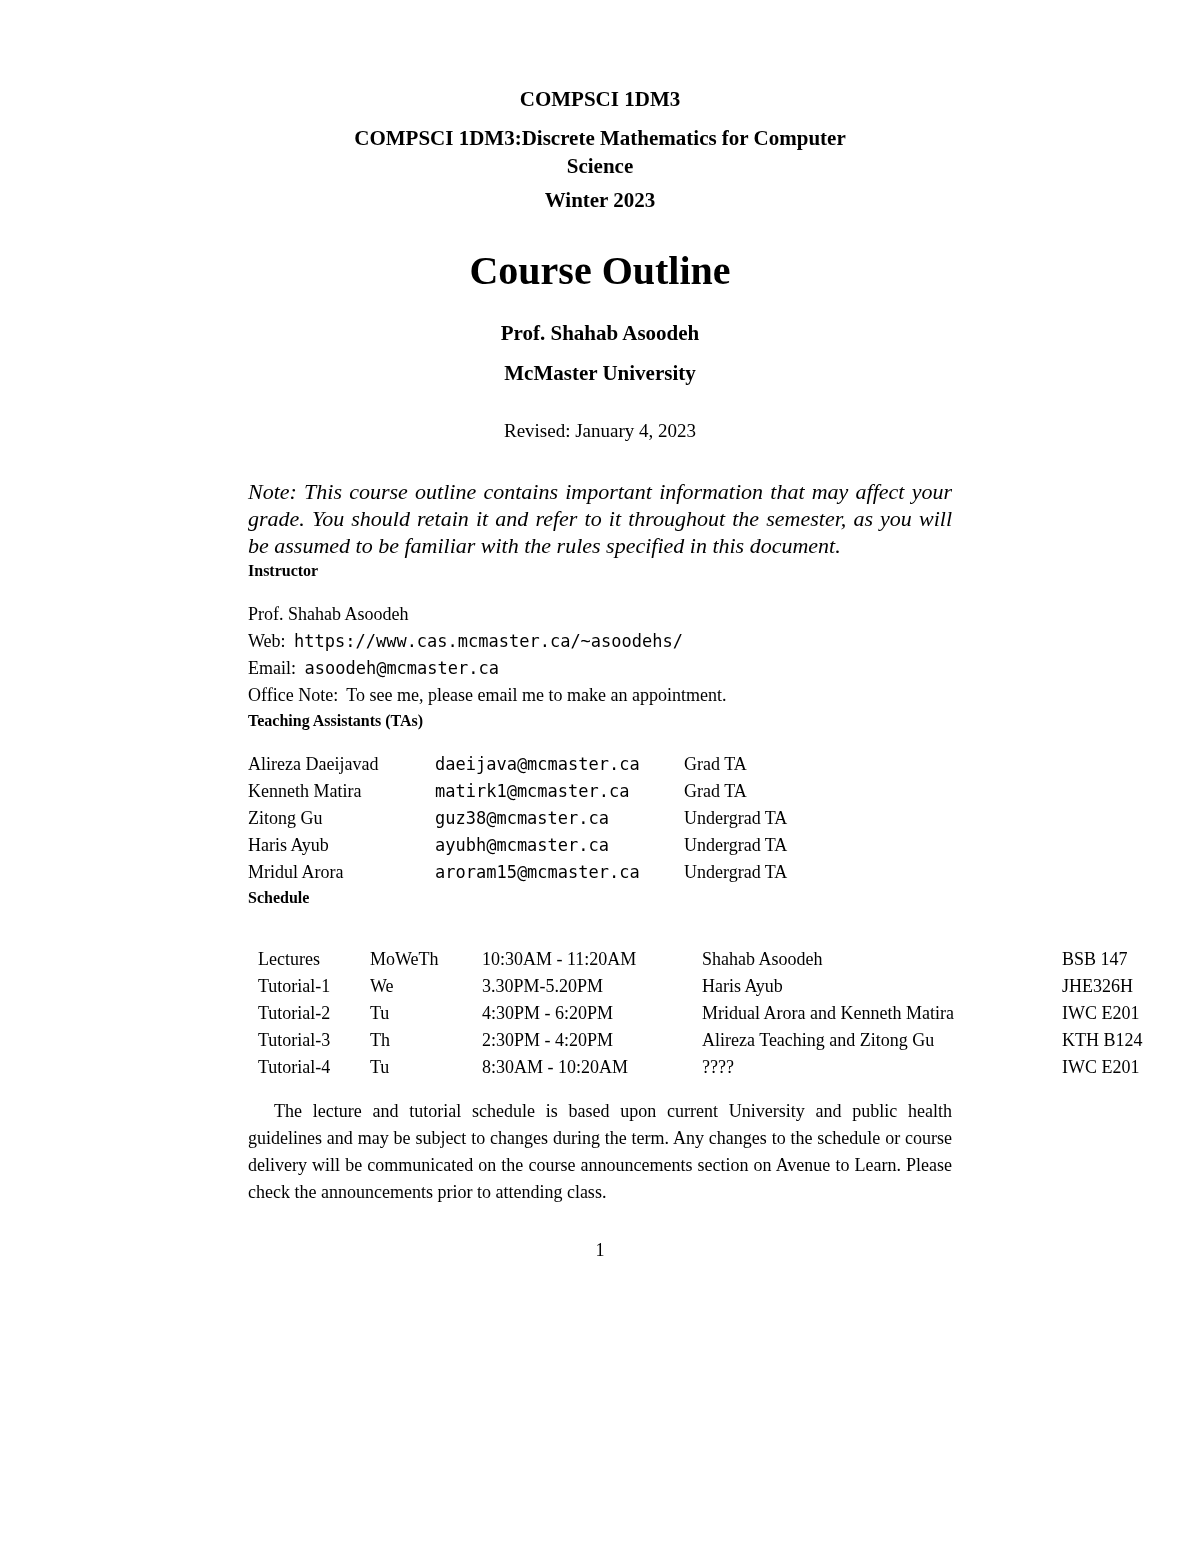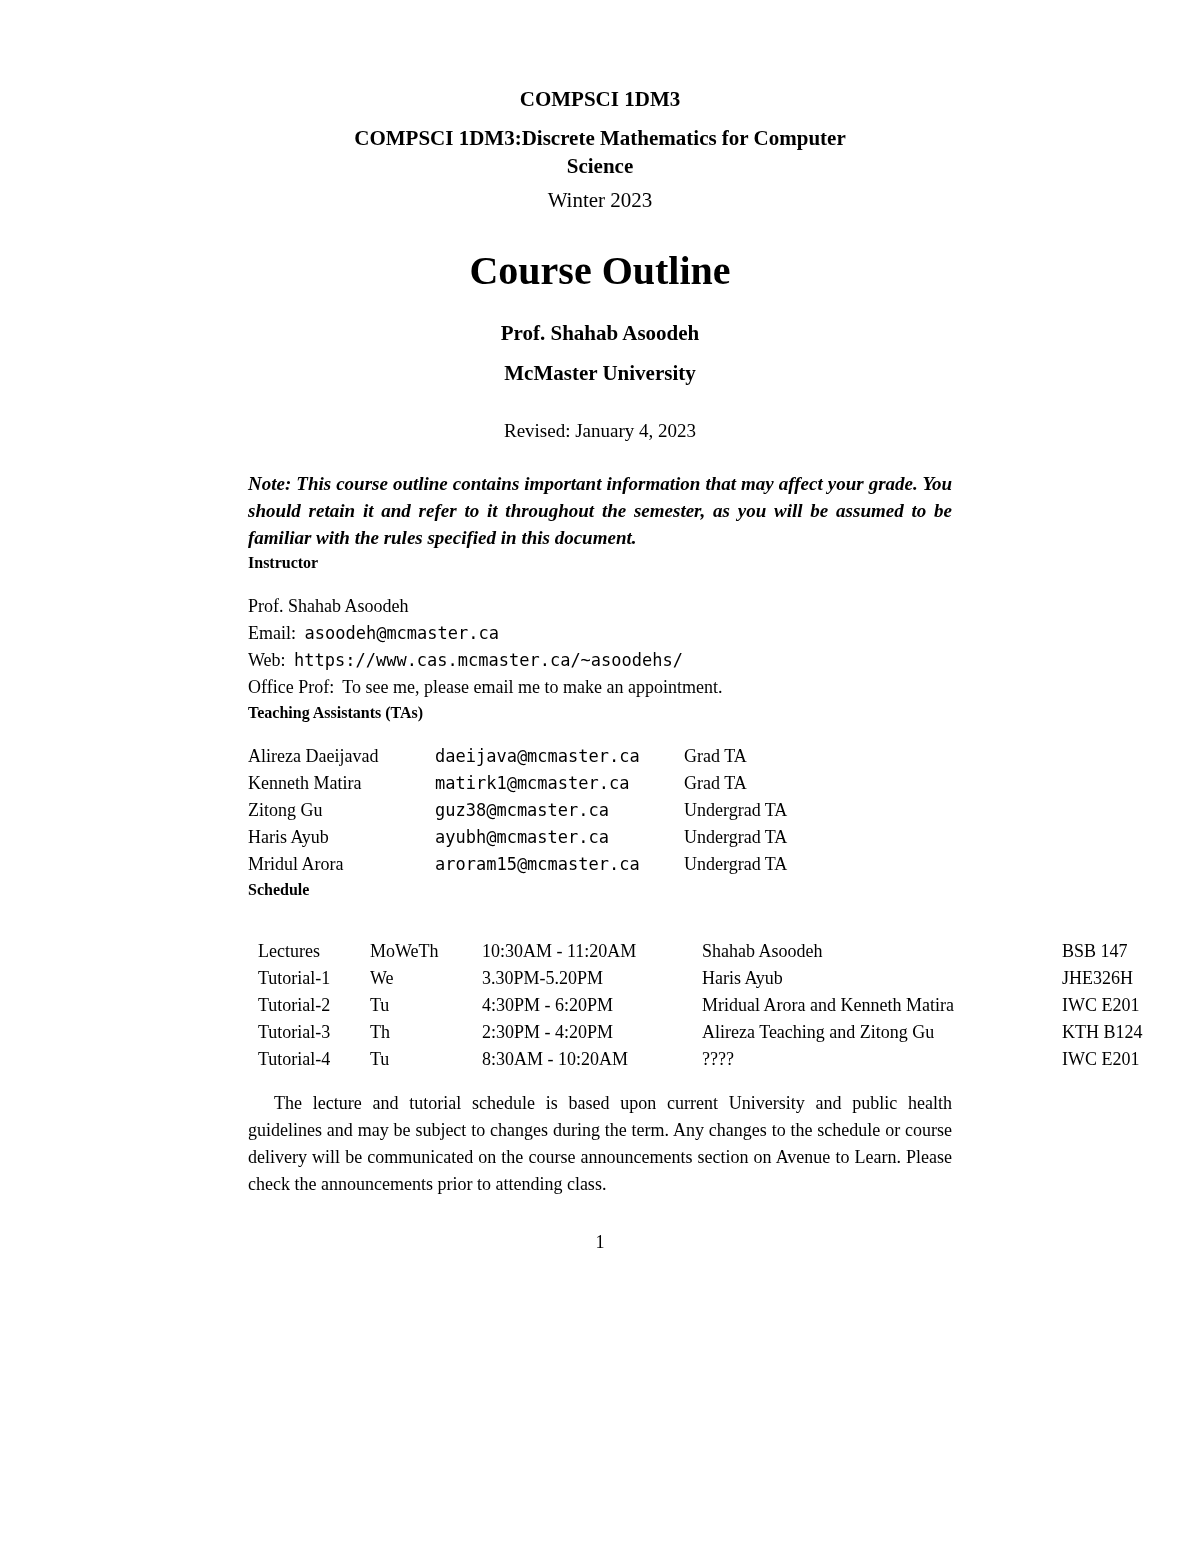--- a/index.html
+++ b/index.html
@@ -33,21 +33,21 @@
   .hline2 {
     margin: 13px auto 0 auto;
     max-width: 560px;
     font-size: 21px;
     font-weight: bold;
     line-height: 28px;
   }
   .hline3 {
     margin-top: 9px;
     font-size: 21px;
-    font-weight: normal;
+    font-weight: bold;
     line-height: 23px;
   }
   .doc-title {
     margin: 36px 0 0 0;
     font-size: 40px;
     font-weight: bold;
     line-height: 46px;
   }
   .author {
     margin-top: 28px;
@@ -60,26 +60,25 @@
     font-size: 21px;
     font-weight: bold;
     line-height: 23px;
   }
   .revised {
     margin-top: 35px;
     font-size: 19px;
     line-height: 22px;
   }
   .note {
-    margin: 28px 0 0 0;
+    margin: 36px 0 0 0;
     font-style: italic;
-    font-size: 19px;
+    font-size: 22px;
     line-height: 27px;
     text-align: justify;
-    font-weight: bold;
   }
   h2.section-heading {
     margin: 0;
     font-size: 16px;
     font-weight: bold;
     line-height: 24px;
   }
   .h2-instructor { margin-top: 27px; }
   .h2-tas        { margin-top: 26px; }
   .h2-schedule   { margin-top: 25px; }
@@ -150,29 +149,29 @@
       <div class="revised centered">Revised: January 4, 2023</div>
     </header>
 
     <p class="note">Note: This course outline contains important information that may affect your grade. You should retain it and refer to it throughout the semester, as you will be assumed to be familiar with the rules specified in this document.</p>
 
     <section>
       <h2 class="section-heading h2-instructor">Instructor</h2>
       <div class="instructor-lines">
         <div>Prof. Shahab Asoodeh</div>
         <div>
+          <span class="label">Web:</span>
+          <span class="mono">https://www.cas.mcmaster.ca/~asoodehs/</span>
+        </div>
+        <div>
           <span class="label">Email:</span>
           <span class="mono">asoodeh@mcmaster.ca</span>
         </div>
         <div>
-          <span class="label">Web:</span>
-          <span class="mono">https://www.cas.mcmaster.ca/~asoodehs/</span>
-        </div>
-        <div>
-          <span class="label">Office Prof:</span>
+          <span class="label">Office Note:</span>
           <span>To see me, please email me to make an appointment.</span>
         </div>
       </div>
     </section>
 
     <section>
       <h2 class="section-heading h2-tas">Teaching Assistants (TAs)</h2>
       <table class="ta-table">
         <colgroup>
             <col class="c-name">

